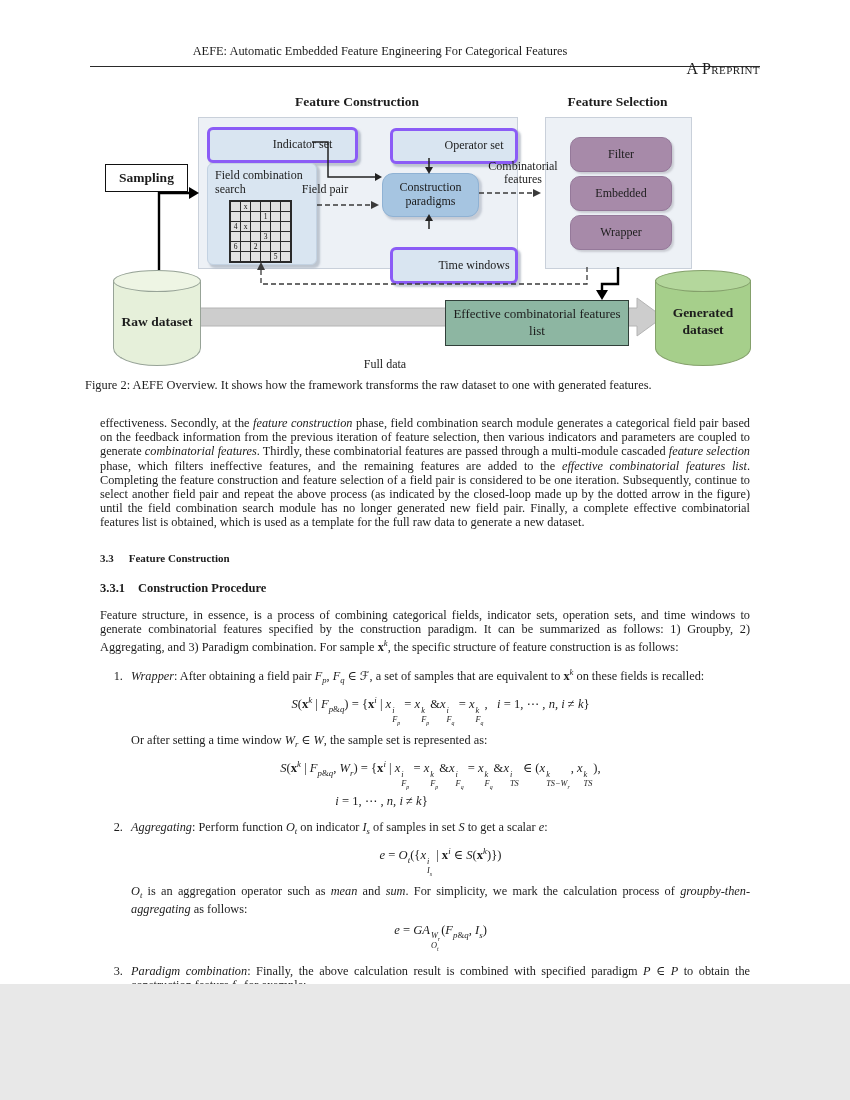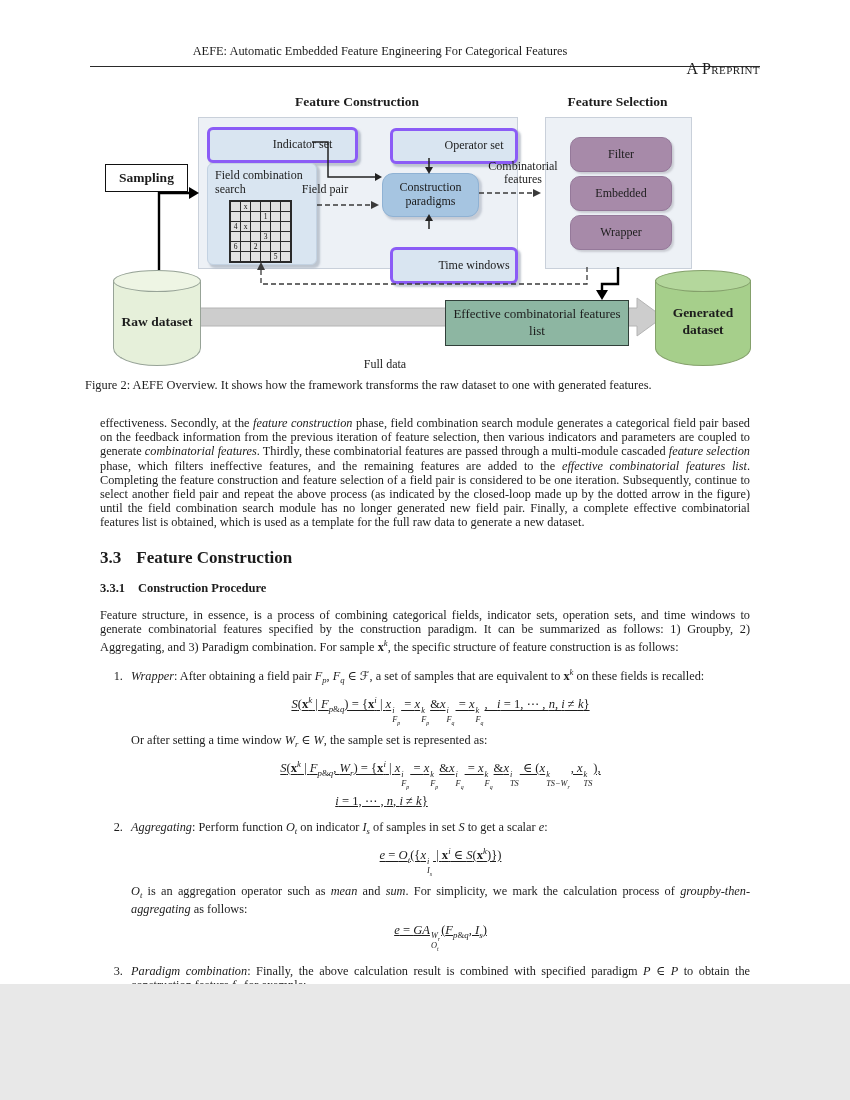--- a/index.html
+++ b/index.html
@@ -37,28 +37,28 @@
   .cyl-top{position:absolute;left:0;right:0;top:0;height:20px;border-radius:50%;border:1.5px solid;}
   .cyl-body{position:absolute;left:0;right:0;top:10px;bottom:0;border:1.5px solid;border-top:none;
         border-radius:0 0 50% 50%/0 0 18px 18px;}
   .cyl-label{position:absolute;inset:0;display:flex;align-items:center;justify-content:center;text-align:center;
         font-weight:bold;font-size:13.5px;line-height:1.25;padding-top:8px;}
 
   
   .caption{position:absolute;top:378px;left:85px;width:680px;text-align:left;font-size:12.4px;}
   .bodyblock{position:absolute;top:416px;left:100px;width:650px;font-size:12.3px;line-height:14.2px;}
   .para{text-align:justify;margin:0;}
-  .sec{font-weight:bold;font-size:17px;margin:21px 0 0;}
+  .sec{font-weight:bold;font-size:11px;margin:21px 0 0;}
   .sec .num{margin-right:15px;}
   .subsec{font-weight:bold;font-size:12.5px;margin:16px 0 0;}
   .subsec .num{margin-right:13px;}
   .p2{margin-top:13px;}
   .olist{margin:10px 0 0 26px;padding:0;}
   .olist li{margin-bottom:12px;padding-left:5px;text-align:justify;}
-  .eq{text-align:center;font-size:12.6px;margin:6px 0 7px;text-decoration:underline;}
+  .eq{text-align:center;font-size:12.6px;margin:6px 0 7px;}
   .eq-right{text-align:center;padding-right:118px;margin:-3px 0 7px;}
   .eqrow{position:relative;text-align:center;margin:12px 0 2px;font-size:12.6px;}
   .eqnum{position:absolute;right:-31px;top:50%;transform:translateY(-50%);}
   .frac{display:inline-flex;flex-direction:column;text-align:center;vertical-align:middle;margin-left:5px;}
   .frac .num{padding:0 4px 2px;border-bottom:1px solid #222;}
   .frac .den{padding:2px 4px 0;}
   .ss{display:inline-flex;flex-direction:column;align-items:flex-start;vertical-align:-0.55em;
       font-size:0.66em;line-height:1.05;margin-left:1px;margin-right:1px;}
   .ss > span{display:block;}
   i{font-style:italic;}

